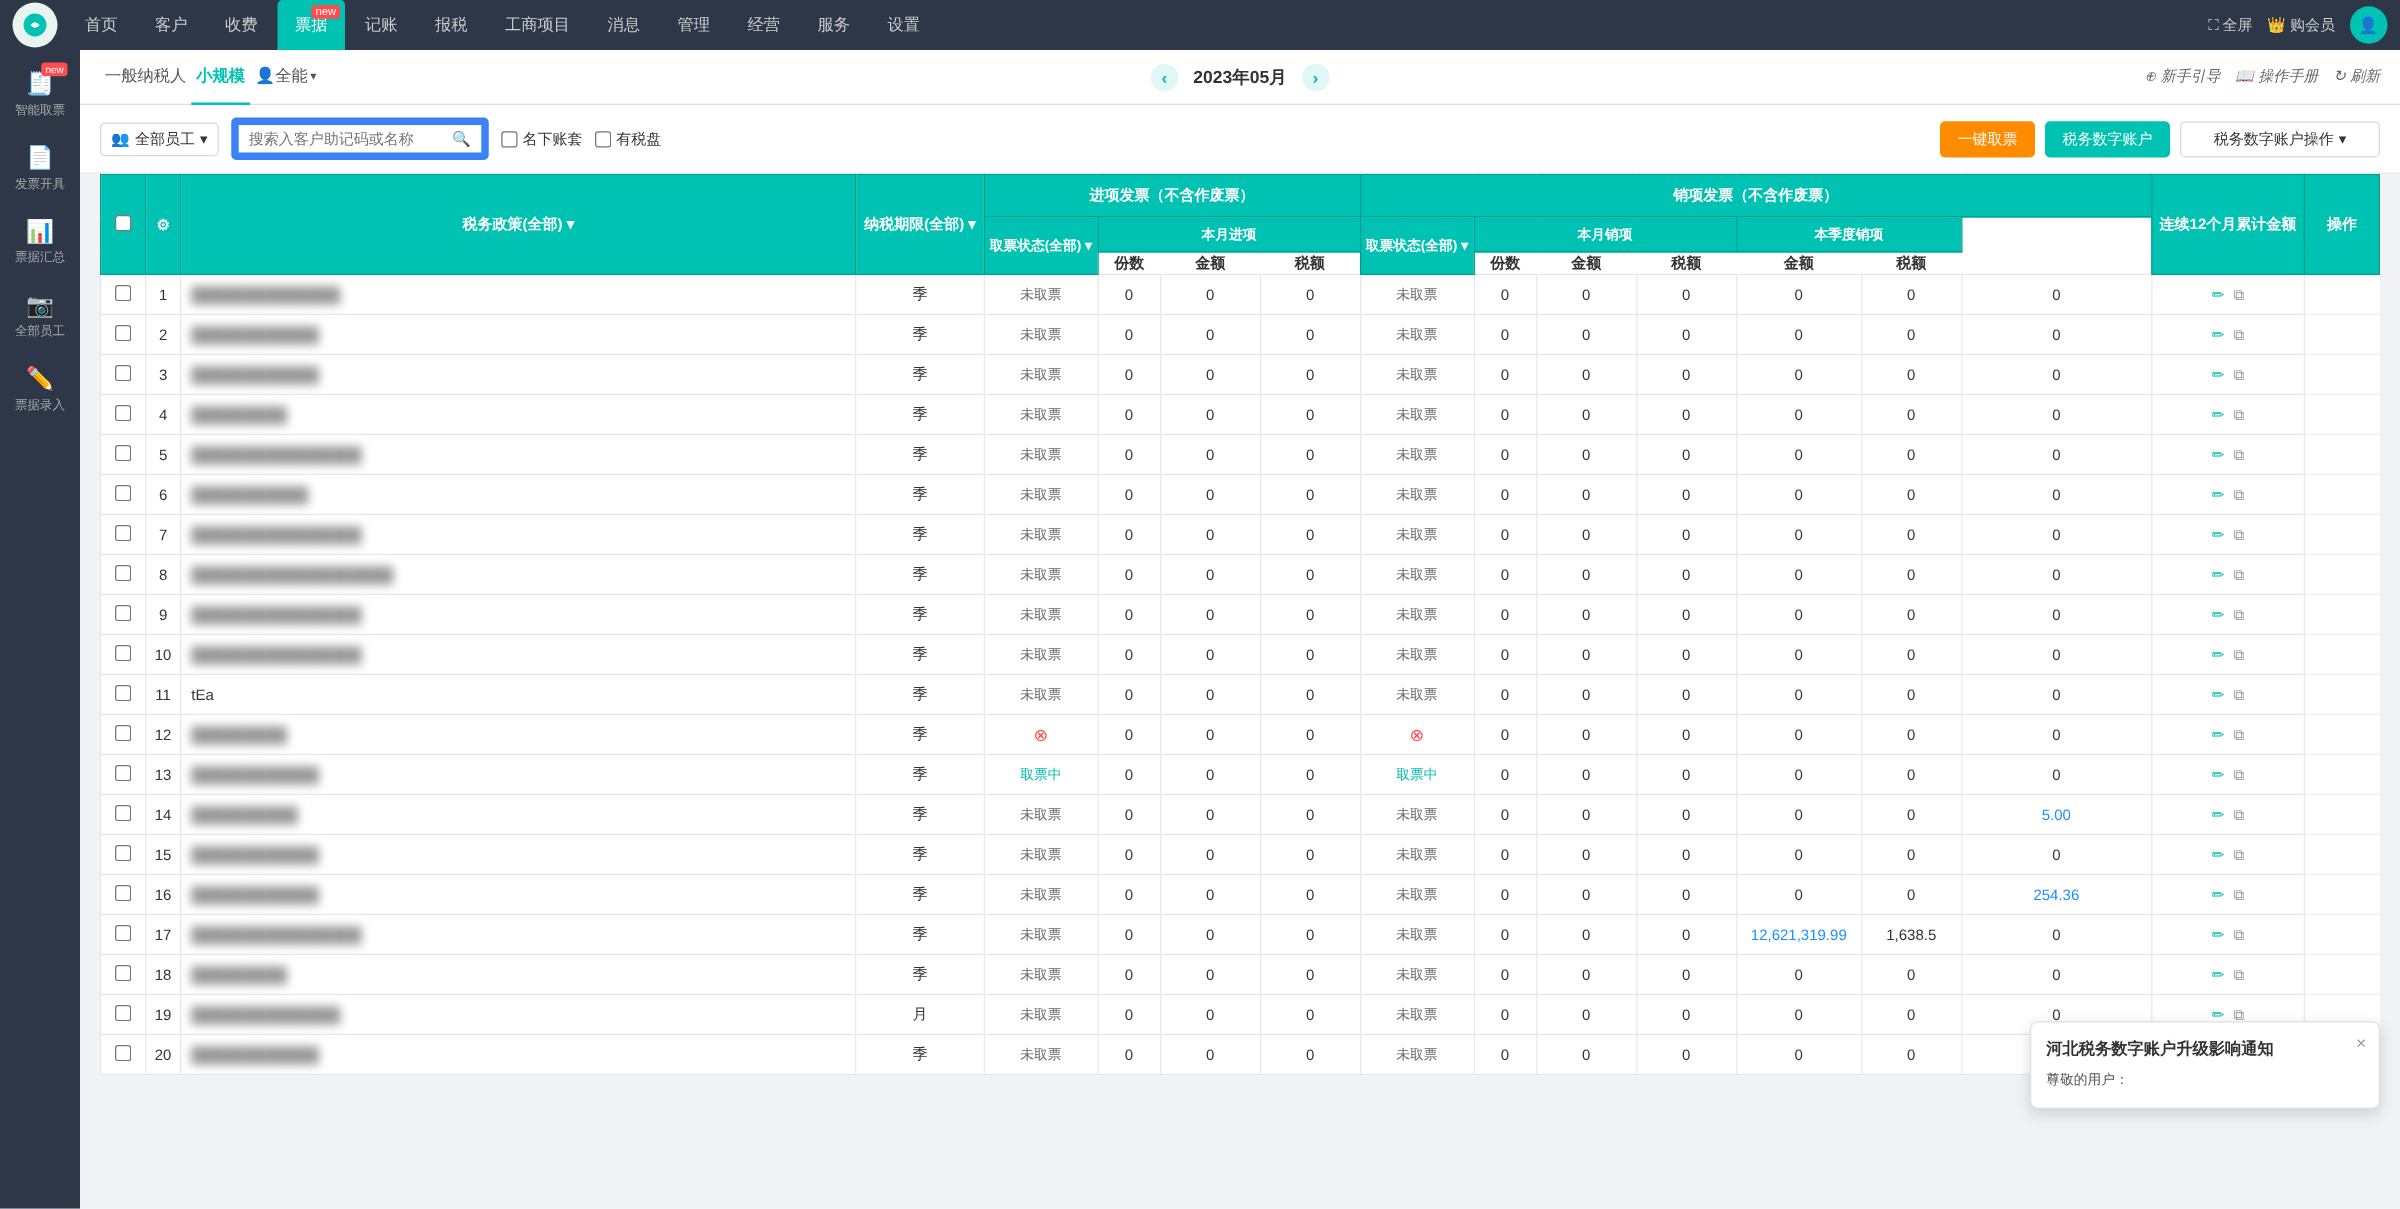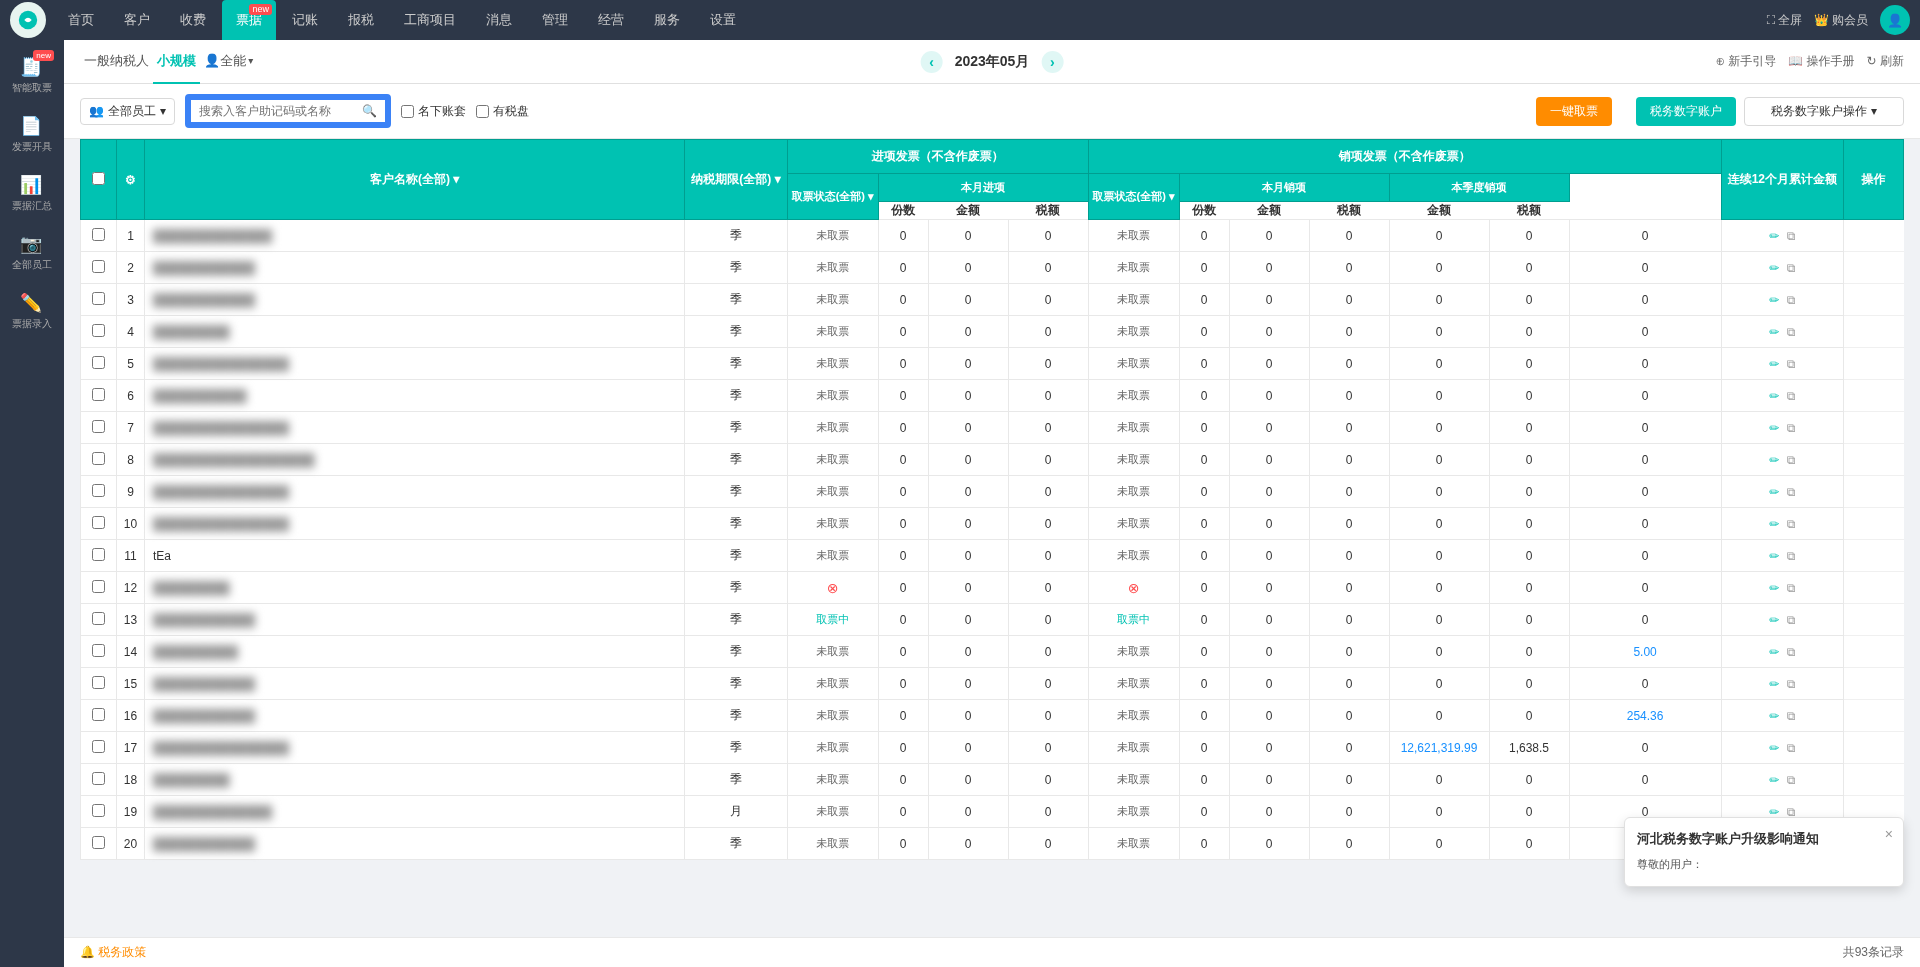--- a/index.html
+++ b/index.html
@@ -107,21 +107,21 @@
       border: none; outline: none; font-size: 12px;
       width: 160px; background: transparent;
     }
     .checkbox-label { display: flex; align-items: center; gap: 4px; font-size: 12px; cursor: pointer; }
     .btn-primary {
       background: #ff8c00; color: #fff; border: none;
       padding: 6px 14px; border-radius: 4px; font-size: 12px; cursor: pointer;
     }
     .btn-cyan {
       background: #00c2b2; color: #fff; border: none;
-      padding: 6px 14px; border-radius: 4px; font-size: 12px; cursor: pointer; margin-left: 16px;
+      padding: 6px 14px; border-radius: 4px; font-size: 12px; cursor: pointer;
     }
     .btn-dropdown {
       background: #fff; border: 1px solid #d9d9d9; color: #333;
       padding: 5px 26px; border-radius: 4px; font-size: 12px; cursor: pointer;
       display: flex; align-items: center; gap: 4px;
     }
 
     
     .date-nav {
       position: absolute; left: 50%; transform: translateX(-50%);
@@ -129,21 +129,21 @@
     }
     .date-nav .arrow {
       width: 22px; height: 22px; background: #e0f7f5; border-radius: 50%;
       display: flex; align-items: center; justify-content: center;
       cursor: pointer; color: #00c2b2; font-size: 14px;
     }
     .sub-nav-extra {
       margin-left: auto; display: flex; align-items: center; gap: 12px;
       font-size: 12px; color: #666;
     }
-    .sub-nav-extra span { cursor: pointer; }
+    .sub-nav-extra span { cursor: pointer; font-style: italic; }
 
     
     .table-container { flex: 1; overflow: auto; padding: 0 16px 16px; }
     table { width: 100%; border-collapse: collapse; background: #fff; margin-top: 0; }
     thead tr:first-child th {
       background: #00c2b2; color: #fff; font-size: 12px;
       padding: 8px 6px; text-align: center; border: 1px solid #009e90;
       white-space: nowrap;
     }
     thead tr:nth-child(2) th {
@@ -312,21 +312,21 @@
         </button>
       </div>
     </div>
 
     <div class="table-container">
       <table>
         <thead>
           <tr>
             <th rowspan="3" style="width:36px;"><input type="checkbox" style=""></th>
             <th rowspan="3" style="width:28px;">⚙</th>
-            <th rowspan="3" style="min-width:160px;">客户名称(全部) ▾</th>
+            <th rowspan="3" style="min-width:160px;">税务政策(全部) ▾</th>
             <th rowspan="3" style="width:70px;">纳税期限(全部) ▾</th>
             <th colspan="4">进项发票（不含作废票）</th>
             <th colspan="7">销项发票（不含作废票）</th>
             <th rowspan="3" style="width:100px;">连续12个月累计金额</th>
             <th rowspan="3" style="width:60px;">操作</th>
           </tr>
           <tr>
             <th rowspan="2" style="width:70px;">取票状态(全部) ▾</th>
             <th colspan="3">本月进项</th>
             <th rowspan="2" style="width:70px;">取票状态(全部) ▾</th>
@@ -762,24 +762,20 @@
     <td><span>0</span></td>
     <td>
       <span class="edit-icon">✏</span>
       <span class="copy-icon">⧉</span>
     </td>
   </tr>
           </tbody>
       </table>
     </div>
 
-    <div class="bottom-bar">
-      <span class="tax-link">🔔 税务政策</span>
-      <span style="margin-left:auto;">共93条记录</span>
-    </div>
   </div>
 </div>
 
 <div class="notice-popup">
   <div class="close-btn">×</div>
   <div class="title">河北税务数字账户升级影响通知</div>
   <div class="content">
     <span>尊敬的用户：</span><br>
   </div>
 </div>

